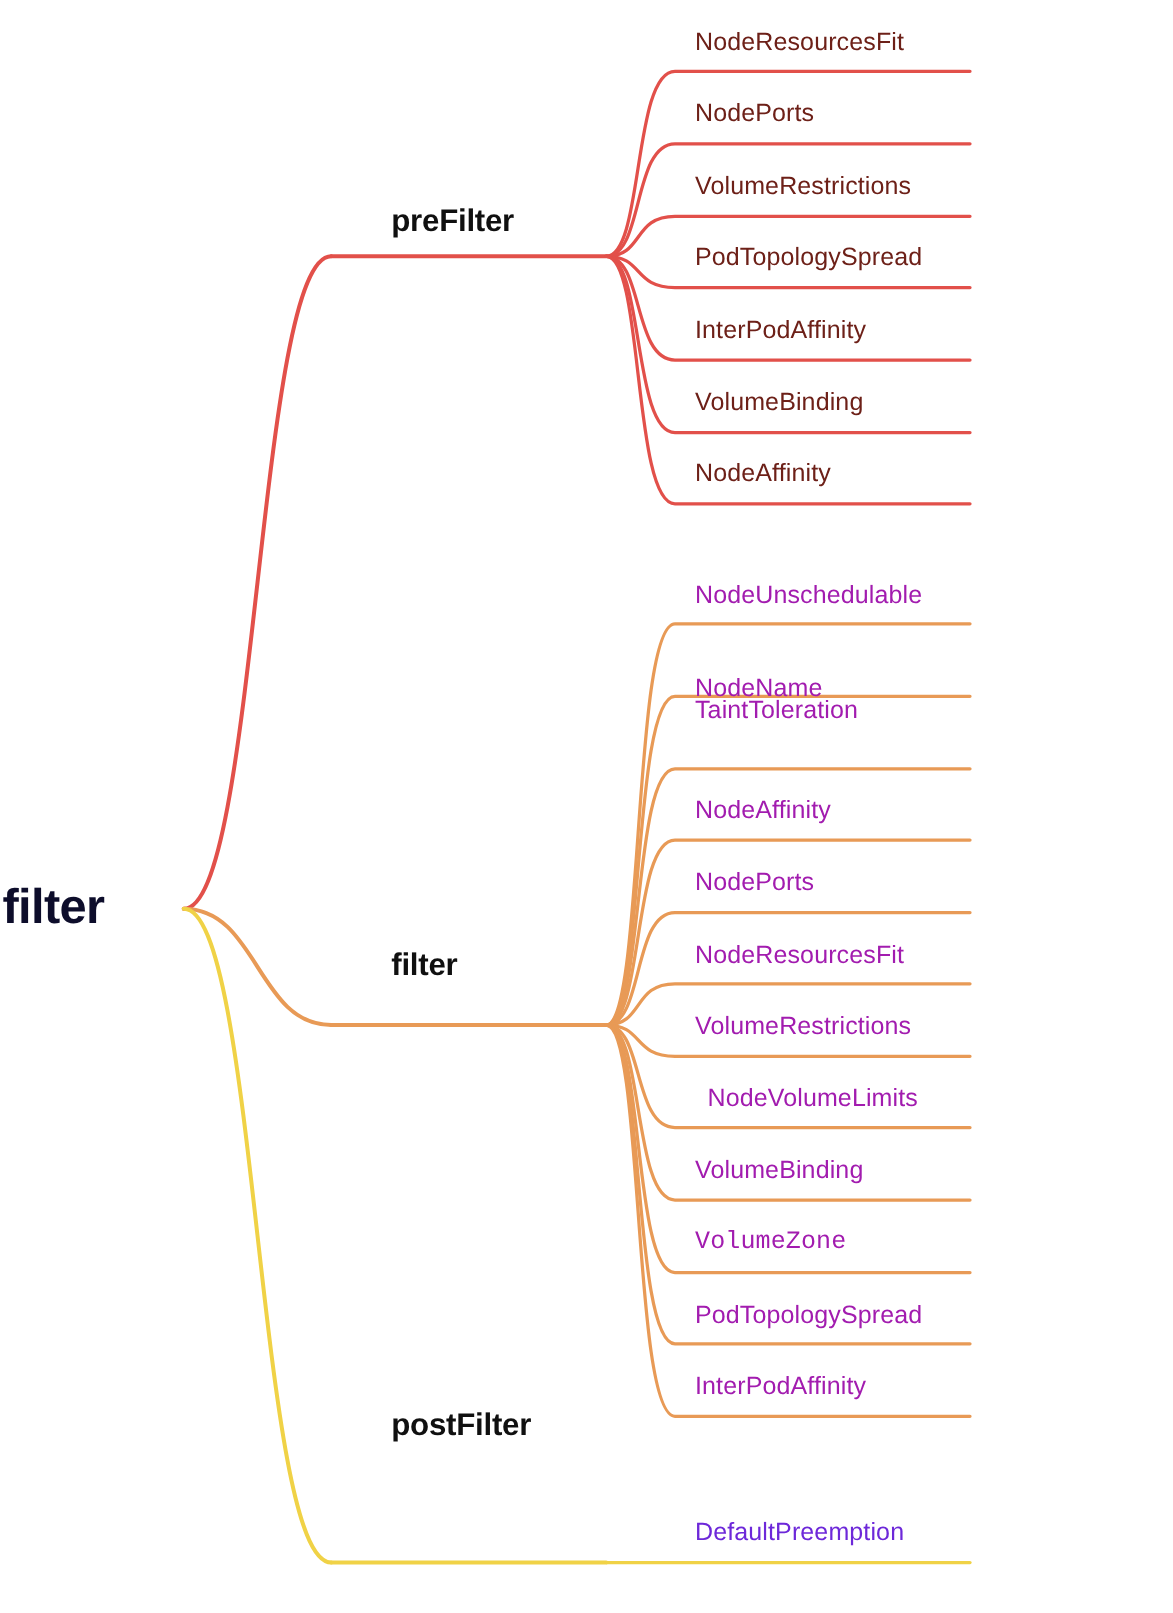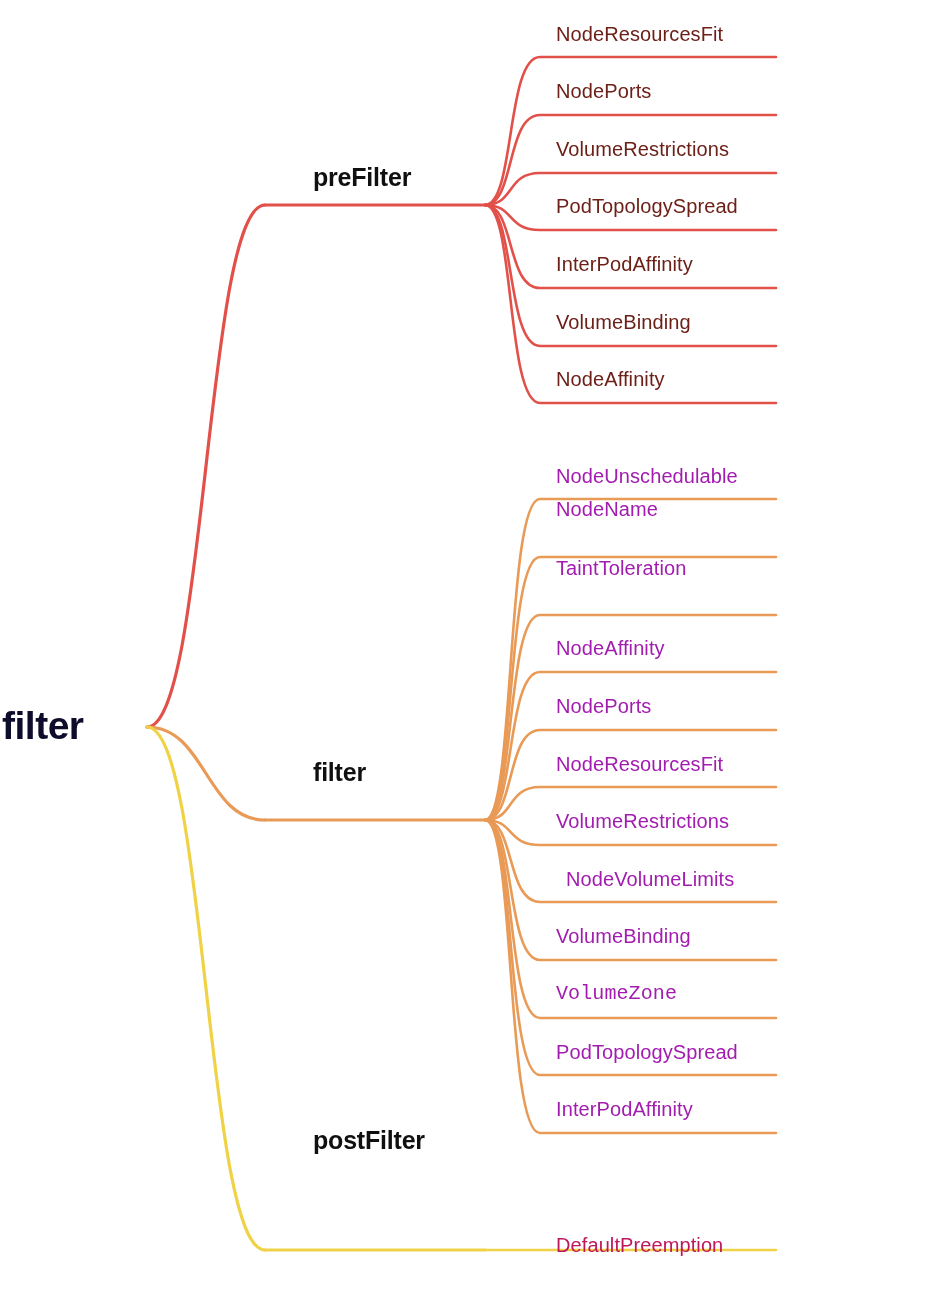--- a/index.html
+++ b/index.html
@@ -42,21 +42,21 @@
     color: #101010;
     letter-spacing: -0.2px;
   }
   .leaf-label {
     font-size: 20px;
     font-weight: normal;
     letter-spacing: 0.1px;
   }
   .leaf-red   { color: #6d2018; }
   .leaf-orange{ color: #a21caf; }
-  .leaf-yellow{ color: #be185d; margin-top: 19px; }
+  .leaf-yellow{ color: #6d28d9; }
 </style>
 </head>
 <body>
 
 <div id="mindmap">
   <svg id="edges" viewBox="0 0 938 1290" width="938" height="1290" xmlns="http://www.w3.org/2000/svg">
       <path d="M 147 727 C 206 727, 206 205, 265 205" fill="none" stroke="#e2504a" stroke-width="3.2" stroke-linecap="round"></path>
       <path d="M 265 205 L 485 205" fill="none" stroke="#e2504a" stroke-width="3.2" stroke-linecap="round"></path>
       <path d="M 485 205 C 515 205, 506 57, 540 57 L 776 57" fill="none" stroke="#e2504a" stroke-width="2.6" stroke-linecap="round"></path>
       <path d="M 485 205 C 515 205, 506 115, 540 115 L 776 115" fill="none" stroke="#e2504a" stroke-width="2.6" stroke-linecap="round"></path>
@@ -88,21 +88,21 @@
       <div class="node-label branch-label" style="left: 313px; top: 145px; margin-top: 20px;">preFilter</div>
       <div class="node-label leaf-label leaf-red" style="left: 556px; top: 24px;">NodeResourcesFit</div>
       <div class="node-label leaf-label leaf-red" style="left: 556px; top: 81px;">NodePorts</div>
       <div class="node-label leaf-label leaf-red" style="left: 556px; top: 139px;">VolumeRestrictions</div>
       <div class="node-label leaf-label leaf-red" style="left: 556px; top: 196px;">PodTopologySpread</div>
       <div class="node-label leaf-label leaf-red" style="left: 556px; top: 254px;">InterPodAffinity</div>
       <div class="node-label leaf-label leaf-red" style="left: 556px; top: 312px;">VolumeBinding</div>
       <div class="node-label leaf-label leaf-red" style="left: 556px; top: 369px;">NodeAffinity</div>
       <div class="node-label branch-label" style="left: 313px; top: 760px;">filter</div>
       <div class="node-label leaf-label leaf-orange" style="left: 556px; top: 466px;">NodeUnschedulable</div>
-      <div class="node-label leaf-label leaf-orange" style="left: 556px; top: 499px;">NodeName</div>
+      <div class="node-label leaf-label leaf-orange" style="left: 556px; top: 541px;">NodeName</div>
       <div class="node-label leaf-label leaf-orange" style="left: 556px; top: 558px;">TaintToleration</div>
       <div class="node-label leaf-label leaf-orange" style="left: 556px; top: 638px;">NodeAffinity</div>
       <div class="node-label leaf-label leaf-orange" style="left: 556px; top: 696px;">NodePorts</div>
       <div class="node-label leaf-label leaf-orange" style="left: 556px; top: 754px;">NodeResourcesFit</div>
       <div class="node-label leaf-label leaf-orange" style="left: 556px; top: 811px;">VolumeRestrictions</div>
       <div class="node-label leaf-label leaf-orange" style="left: 566px; top: 869px;">NodeVolumeLimits</div>
       <div class="node-label leaf-label leaf-orange" style="left: 556px; top: 926px;">VolumeBinding</div>
       <div class="node-label leaf-label leaf-orange" style="left: 556px; top: 984px; font-family: Liberation Mono, monospace;">VolumeZone</div>
       <div class="node-label leaf-label leaf-orange" style="left: 556px; top: 1042px;">PodTopologySpread</div>
       <div class="node-label leaf-label leaf-orange" style="left: 556px; top: 1099px;">InterPodAffinity</div>

